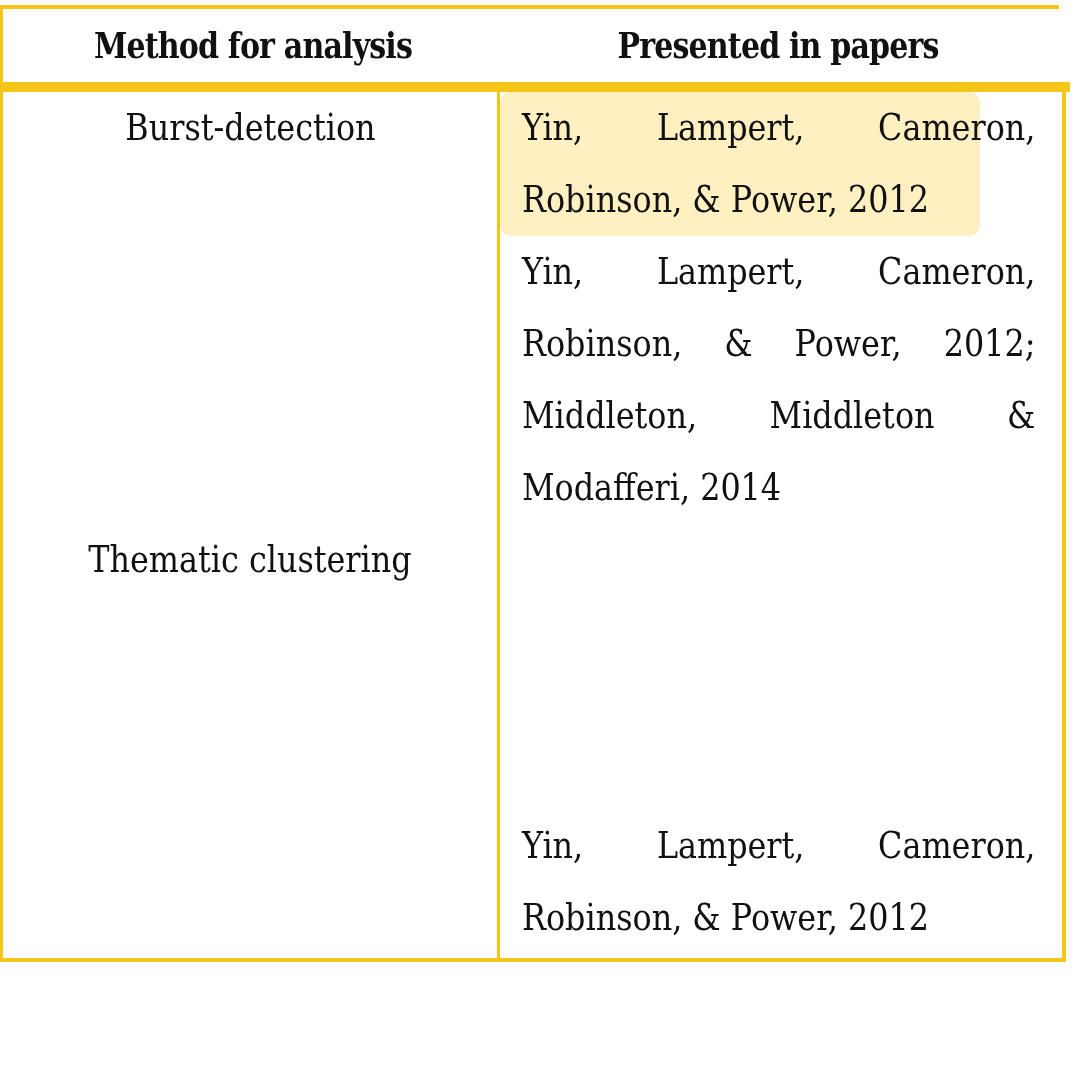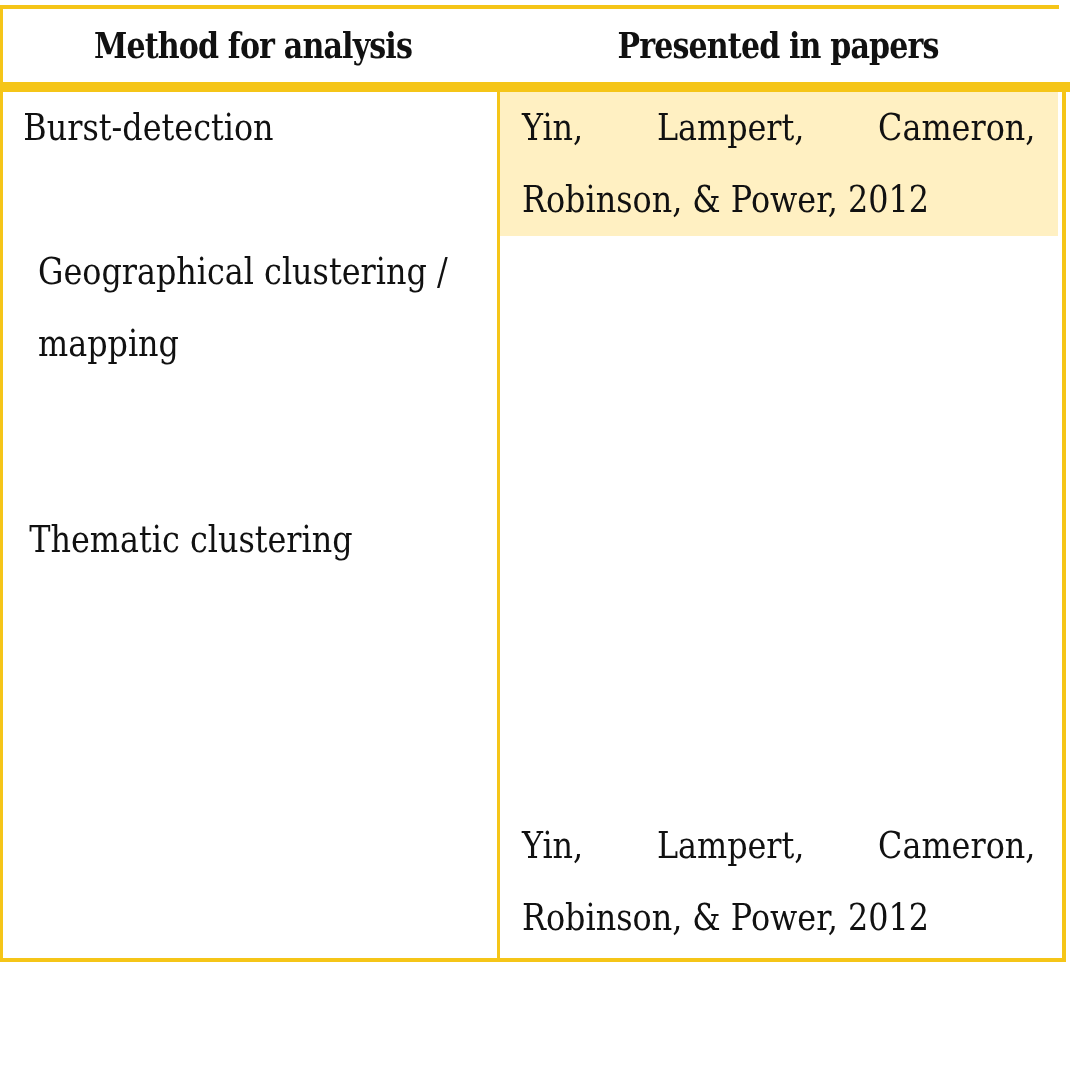--- a/index.html
+++ b/index.html
@@ -10,23 +10,23 @@
          border-left: 3px solid #f5c518; border-right: 0; box-sizing: border-box; }
   .hdr-rule { position: absolute; left: 0; top: 77px; width: 1070px; height: 10px; background: #f5c518; }
   .hcell { position: absolute; top: 0; height: 73px; display: flex; align-items: center; justify-content: center;
            font-weight: bold; font-size: 35px; letter-spacing: -1px; transform: scaleX(0.86); }
   .h1 { left: -20px; width: 540px; }
   .h2 { left: 505px; width: 540px; }
   .body { position: absolute; top: 87px; left: 0; width: 1059px; height: 866px;
           border-left: 3px solid #f5c518; border-right: 4px solid #f5c518; border-bottom: 4px solid #f5c518; box-sizing: content-box; }
   .divider { position: absolute; left: 494px; top: 0; width: 3px; height: 866px; background: #f5c518; }
   .row { position: absolute; left: 0; width: 1055px; }
-  .c1 { position: absolute; left: 0; width: 494px; top: 0; text-align: left; font-size: 37px; line-height: 72px; }
+  .c1 { position: absolute; left: 0; width: 494px; top: 0; text-align: center; font-size: 37px; line-height: 72px; }
   .c1 span { display: inline-block; transform: scaleX(0.86); white-space: nowrap; }
-  .c2 { position: absolute; left: 497px; width: 558px; top: 0; bottom: 0; box-sizing: border-box; padding: 0 24px 0 22px; }
+  .c2 { position: absolute; left: 497px; width: 480px; top: 0; bottom: 0; box-sizing: border-box; padding: 0 24px 0 22px; border-radius: 11px; }
   .c2.hl { background: #fff0c2; }
   .c2 .txt { font-size: 37px; line-height: 72px; text-align: justify; text-align-last: left;
              transform: scaleX(0.86); transform-origin: left top; width: 597px; }
 </style>
 </head>
 <body>
 
 <div class="table">
   <div class="hdr">
     <div class="hcell h1">Method for analysis</div>
@@ -38,24 +38,26 @@
     <div class="divider"></div>
 
     <div class="row" style="top:0;height:144px;">
       <div class="c1"><span>Burst-detection</span></div>
       <div class="c2 hl">
           <div class="txt">Yin, Lampert, Cameron, Robinson, &amp; Power, 2012</div>
         </div>
     </div>
 
     <div class="row" style="top:144px;height:288px;">
-      <div class="c1"><span style="white-space:normal;width:500px;">Geographical clustering / mapping</span></div>
+      <div class="c2">
+          <div class="txt">Yin, Lampert, Cameron, Robinson, &amp; Power, 2012; Middleton, Middleton &amp; Modafferi, 2014</div>
+        </div>
     </div>
 
-    <div class="row" style="top:412px;height:286px;padding-left:17px;">
+    <div class="row" style="top:432px;height:286px;padding-left:17px;">
       <div class="c1"><span>Thematic clustering</span></div>
     </div>
 
     <div class="row" style="top:718px;height:148px;">
       <div class="c2">
           <div class="txt">Yin, Lampert, Cameron, Robinson, &amp; Power, 2012</div>
         </div>
     </div>
   </div>
 </div>

